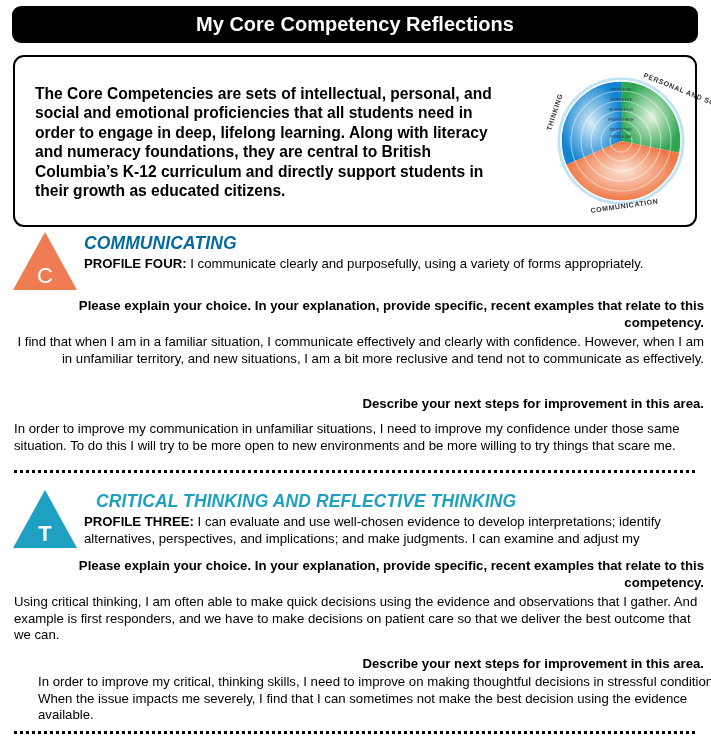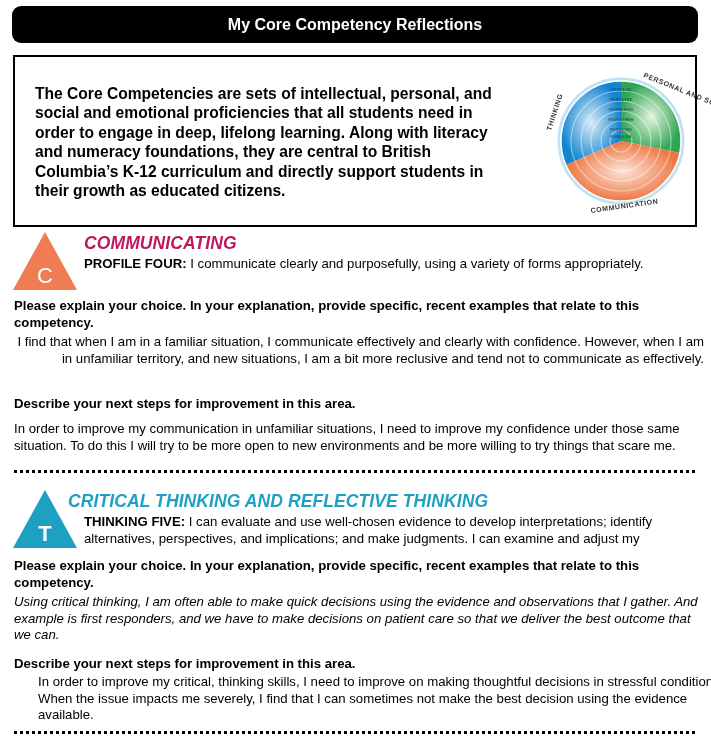--- a/index.html
+++ b/index.html
@@ -1,40 +1,40 @@
 <!DOCTYPE html>
 <html><head>
 <meta charset="utf-8">
 <style>
   html, body { margin: 0; padding: 0; background: #ffffff; }
   body { width: 711px; height: 742px; position: relative; overflow: hidden; font-family: "Liberation Sans", sans-serif; color: #000; }
   .title-bar {
     position: absolute; left: 12px; top: 6px; width: 686px; height: 37px;
     background: #000; border-radius: 9px;
-    color: #fff; font-weight: bold; font-size: 16px;
+    color: #fff; font-weight: bold; font-size: 20px;
     display: flex; align-items: center; justify-content: center;
   }
   .intro-box {
     position: absolute; left: 13px; top: 55px; width: 680px; height: 168px;
-    border: 2.5px solid #000; border-radius: 0; background: #fff;
+    border: 2.5px solid #000; border-radius: 11px; background: #fff;
   }
   .intro-text {
     position: absolute; left: 20px; top: 27px; width: 470px;
     font-size: 15.6px; font-weight: bold; line-height: 19.4px;
   }
   .wheel { position: absolute; left: 510px; top: 4px; width: 190px; height: 160px; }
   .tri { position: absolute; }
   .sec-title {
     position: absolute; font-style: italic; font-weight: bold; font-size: 17.5px; letter-spacing: 0.1px;
   }
   .profile {
     position: absolute; font-size: 13.2px; line-height: 16.5px;
   }
   .profile b { font-weight: bold; }
-  .q { position: absolute; left: 14px; width: 690px; font-weight: bold; font-size: 13.2px; line-height: 16.5px; }
+  .q { position: absolute; left: 14px; width: 690px; font-weight: bold; font-size: 13.2px; line-height: 16.5px; text-align: right; }
   .a { position: absolute; left: 14px; width: 690px; font-size: 13.2px; line-height: 16.5px; }
   .dots {
     position: absolute; left: 14px; width: 683px; height: 3px;
     background-image: repeating-linear-gradient(to right, #000 0 3px, transparent 3px 6px);
   }
 </style>
 </head>
 <body>
 
 <div class="title-bar">
@@ -95,40 +95,40 @@
       <text transform="translate(66 152) rotate(-8)">COMMUNICATION</text>
     </g>
   </svg>
 </div>
 
 <div>
   <svg class="tri" style="left:13px; top:232px;" width="64" height="58" viewBox="0 0 64 58">
     <polygon points="32,0 64,58 0,58" fill="#ef7c52"></polygon>
     <text x="32" y="51" text-anchor="middle" font-family="Liberation Sans, sans-serif" font-size="22" fill="#fff">C</text>
   </svg>
-  <div class="sec-title" style="left:84px; top:233px; color:#be185d;">COMMUNICATING</div>
+  <div class="sec-title" style="left:84px; top:233px; color:#0369a1;">COMMUNICATING</div>
   <div class="profile" style="left:84px; top:256px; width:615px;">
     <b>PROFILE FOUR:</b><span> I communicate clearly and purposefully, using a variety of forms appropriately.</span>
   </div>
 
   <div class="q" style="top:298px;">Please explain your choice. In your explanation, provide specific, recent examples that relate to this competency.</div>
   <div class="a" style="top:334px;text-align:right;">I find that when I am in a familiar situation, I communicate effectively and clearly with confidence. However, when I am in unfamiliar territory, and new situations, I am a bit more reclusive and tend not to communicate as effectively.</div>
   <div class="q" style="top:396px;">Describe your next steps for improvement in this area.</div>
   <div class="a" style="top:414px;margin-top:7px;">In order to improve my communication in unfamiliar situations, I need to improve my confidence under those same situation. To do this I will try to be more open to new environments and be more willing to try things that scare me.</div>
   <div class="dots" style="top:470px;"></div>
 </div>
 
 <div>
   <svg class="tri" style="left:13px; top:490px;" width="64" height="58" viewBox="0 0 64 58">
     <polygon points="32,0 64,58 0,58" fill="#1ea0c3"></polygon>
     <text x="32" y="51" text-anchor="middle" font-family="Liberation Sans, sans-serif" font-weight="bold" font-size="22" fill="#fff">T</text>
   </svg>
-  <div class="sec-title" style="left:68px; top:491px; color:#1ea0c3;">CRITICAL THINKING AND REFLECTIVE THINKING</div>
+  <div class="sec-title" style="left:96px; top:491px; color:#1ea0c3;">CRITICAL THINKING AND REFLECTIVE THINKING</div>
   <div class="profile" style="left:84px; top:514px; width:615px; height:33px; overflow:hidden;">
-    <b>THINKING FIVE:</b><span> I can evaluate and use well-chosen evidence to develop interpretations; identify alternatives, perspectives, and implications; and make judgments. I can examine and adjust my</span>
+    <b>PROFILE THREE:</b><span> I can evaluate and use well-chosen evidence to develop interpretations; identify alternatives, perspectives, and implications; and make judgments. I can examine and adjust my</span>
   </div>
 
   <div class="q" style="top:558px;">Please explain your choice. In your explanation, provide specific, recent examples that relate to this competency.</div>
-  <div class="a" style="top:594px;font-style:italic;">Using critical thinking, I am often able to make quick decisions using the evidence and observations that I gather. And example is first responders, and we have to make decisions on patient care so that we deliver the best outcome that we can.</div>
+  <div class="a" style="top:594px;">Using critical thinking, I am often able to make quick decisions using the evidence and observations that I gather. And example is first responders, and we have to make decisions on patient care so that we deliver the best outcome that we can.</div>
   <div class="q" style="top:656px;">Describe your next steps for improvement in this area.</div>
   <div class="a" style="top:674px;margin-left:24px;">In order to improve my critical, thinking skills, I need to improve on making thoughtful decisions in stressful conditions. When the issue impacts me severely, I find that I can sometimes not make the best decision using the evidence available.</div>
   <div class="dots" style="top:731px;"></div>
 </div>
 
 </body></html>

